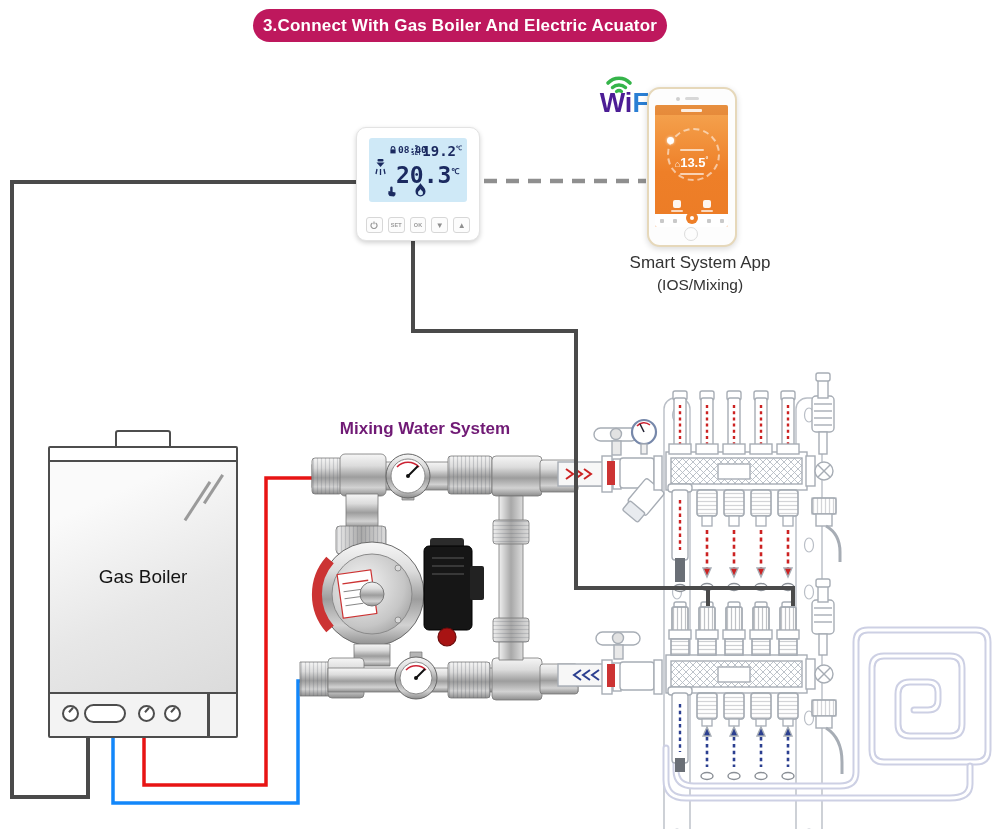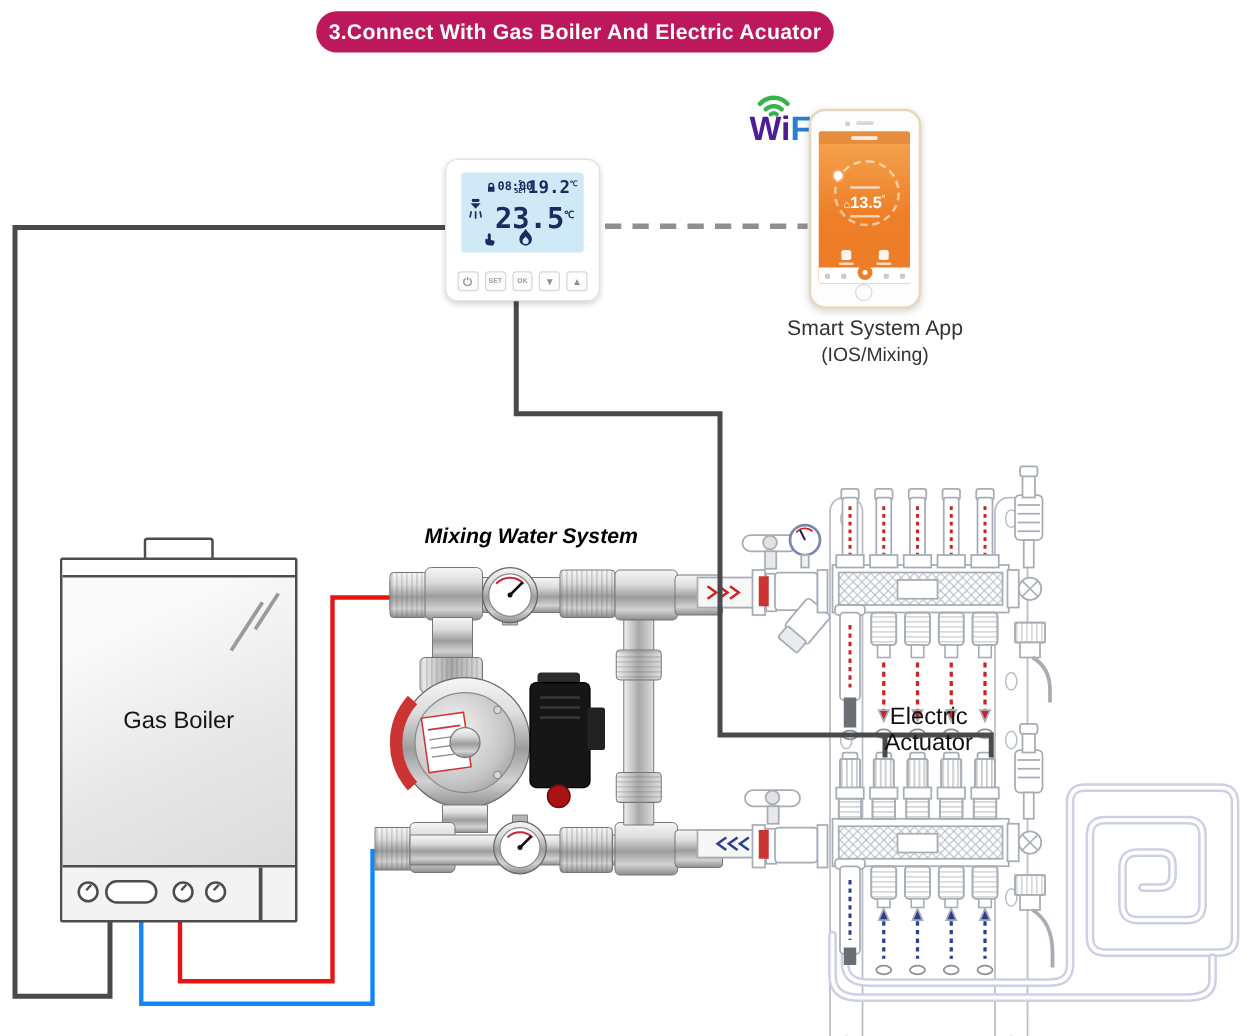--- a/index.html
+++ b/index.html
@@ -64,21 +64,21 @@
           display:flex;align-items:center;justify-content:space-around;}
   .ph-nav .ni{width:4px;height:4px;border-radius:1px;background:#c9c9c9;}
   .ph-nav .nc{width:12px;height:12px;border-radius:50%;background:#ee7f28;margin-top:-6px;
               display:flex;align-items:center;justify-content:center;}
   .ph-nav .nc i{width:4px;height:4px;border-radius:50%;background:#fff;}
   .ph-home{position:absolute;left:35px;bottom:4px;width:14px;height:14px;border-radius:50%;border:1.5px solid #dcdcdc;box-sizing:border-box;}
   
   .caption{left:612px;top:253px;width:176px;text-align:center;color:#333;}
   .caption .l1{font-size:17px;}
   .caption .l2{font-size:15.5px;margin-top:3px;}
-  .lbl-mix{left:330px;top:419px;width:190px;text-align:center;font-size:17px;font-weight:600;color:#000000;font-style:italic;}
+  .lbl-mix{left:330px;top:419px;width:190px;text-align:center;font-size:17px;font-weight:600;color:#701a75;}
   .lbl-act{left:696px;top:563px;width:94px;text-align:center;font-size:19px;line-height:21px;color:#111;}
   
   .boiler-cap{left:115px;top:430px;width:56px;height:20px;background:#fff;border:2.5px solid #4d4d4d;
               border-radius:3px 3px 0 0;box-sizing:border-box;}
   .boiler{left:48px;top:446px;width:190px;height:292px;border:2.5px solid #4d4d4d;border-radius:2px;
           background:linear-gradient(155deg,#fafafa 20%,#e7e7e7 55%,#d7d7d7);box-sizing:border-box;}
   .boiler .topstrip{position:absolute;left:0;top:0;width:100%;height:12px;background:#fff;border-bottom:2px solid #4d4d4d;}
   .boiler .shine1{position:absolute;right:38px;top:30px;width:2.5px;height:46px;background:#9a9a9a;transform:rotate(33deg);}
   .boiler .shine2{position:absolute;right:22px;top:24px;width:2.5px;height:34px;background:#9a9a9a;transform:rotate(33deg);}
   .boiler .blabel{position:absolute;left:0;top:118px;width:100%;text-align:center;font-size:19px;color:#141414;}
@@ -383,21 +383,21 @@
       <div class="setblk">
         <div class="setmini">
           <span>5</span>
           <span>SET</span>
         </div>
         <div class="settemp">
           <span>19.2</span><sup>℃</sup>
         </div>
       </div>
       <div class="room">
-        <span>23.5</span><sup>℃</sup>
+        <span>20.3</span><sup>℃</sup>
       </div>
       <svg class="ic-spray" width="11" height="17" viewBox="0 0 11 17">
         <rect x="2.5" y="0" width="6" height="2.6" rx="1" fill="#1b2a60"></rect>
         <polygon points="1.5,3.6 9.5,3.6 5.5,8" fill="#1b2a60"></polygon>
         <line x1="2" y1="10" x2="1" y2="15" stroke="#1b2a60" stroke-width="1.3"></line>
         <line x1="5.5" y1="10" x2="5.5" y2="16" stroke="#1b2a60" stroke-width="1.3"></line>
         <line x1="9" y1="10" x2="10" y2="15" stroke="#1b2a60" stroke-width="1.3"></line>
       </svg>
       <svg class="ic-touch" width="9" height="11" viewBox="0 0 9 11">
         <rect x="3.2" y="0.5" width="2.4" height="6" rx="1.2" fill="#1b2a60"></rect>
@@ -469,24 +469,20 @@
     <div class="ph-home"></div>
   </div>
 
   <div class="abs caption">
     <div class="l1">Smart System App</div>
     <div class="l2">(IOS/Mixing)</div>
   </div>
 
   <div class="abs lbl-mix">Mixing Water System</div>
 
-  <div class="abs lbl-act">
-    <div>Electric</div>
-    <div>Actuator</div>
-  </div>
 
   <div class="abs boiler-cap"></div>
   <div class="abs boiler">
     <div class="topstrip"></div>
     <div class="shine1"></div>
     <div class="shine2"></div>
     <div class="blabel">Gas Boiler</div>
     <div class="panel">
       <div class="knob" style="left:12px">
           <i></i>

